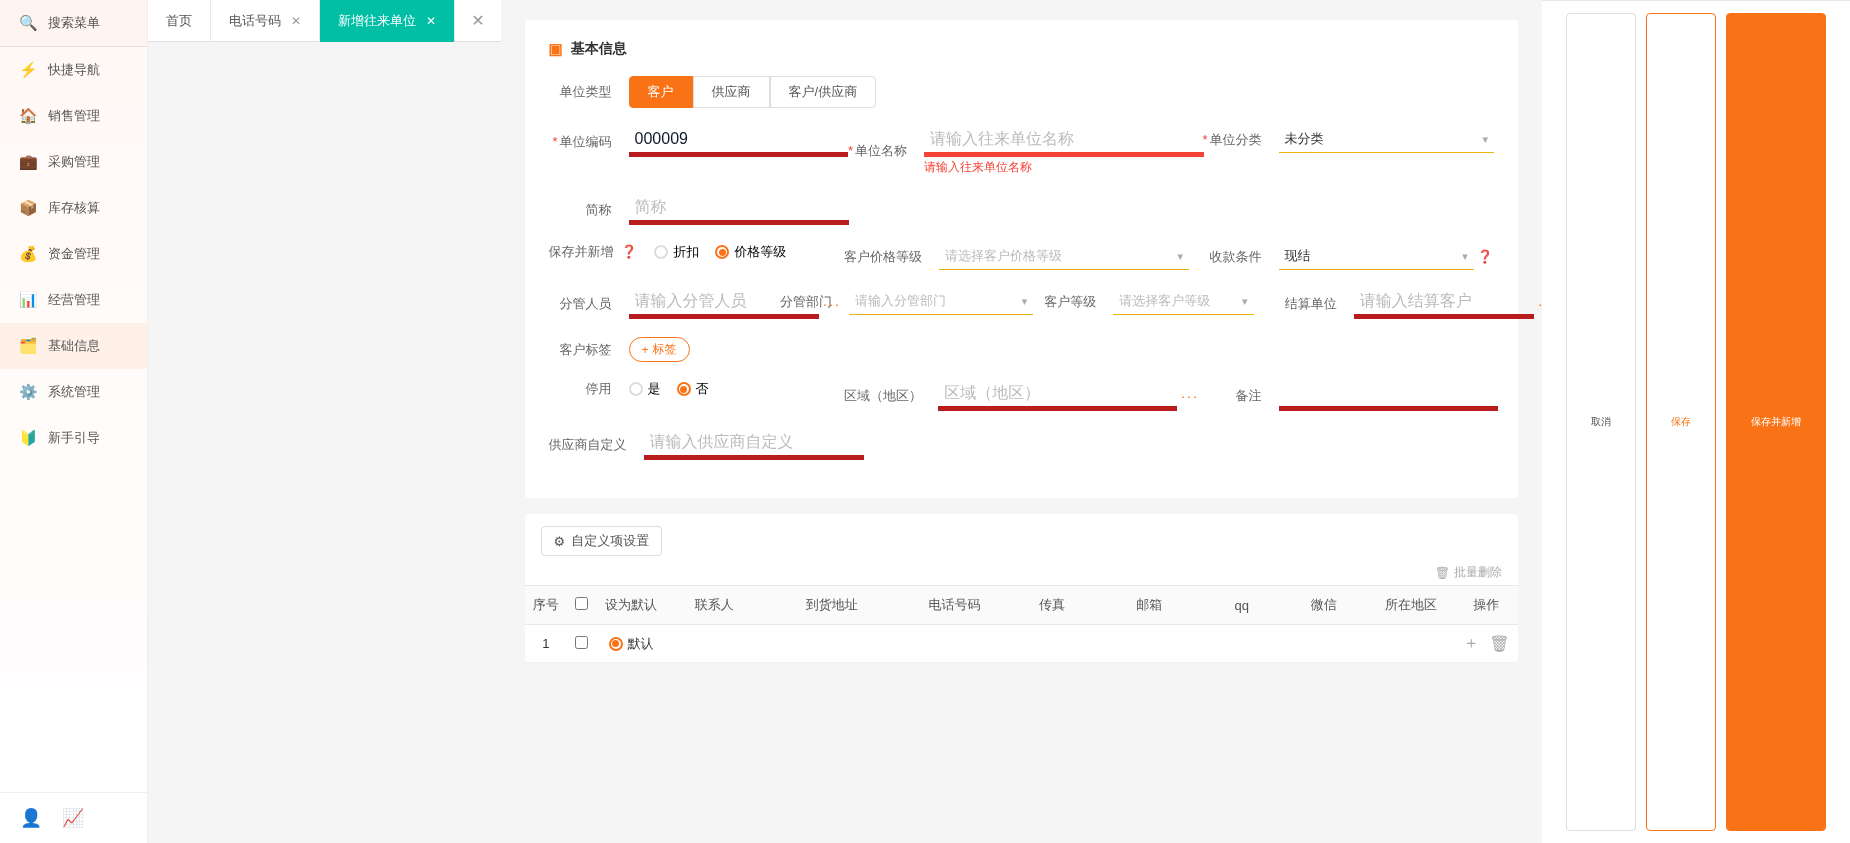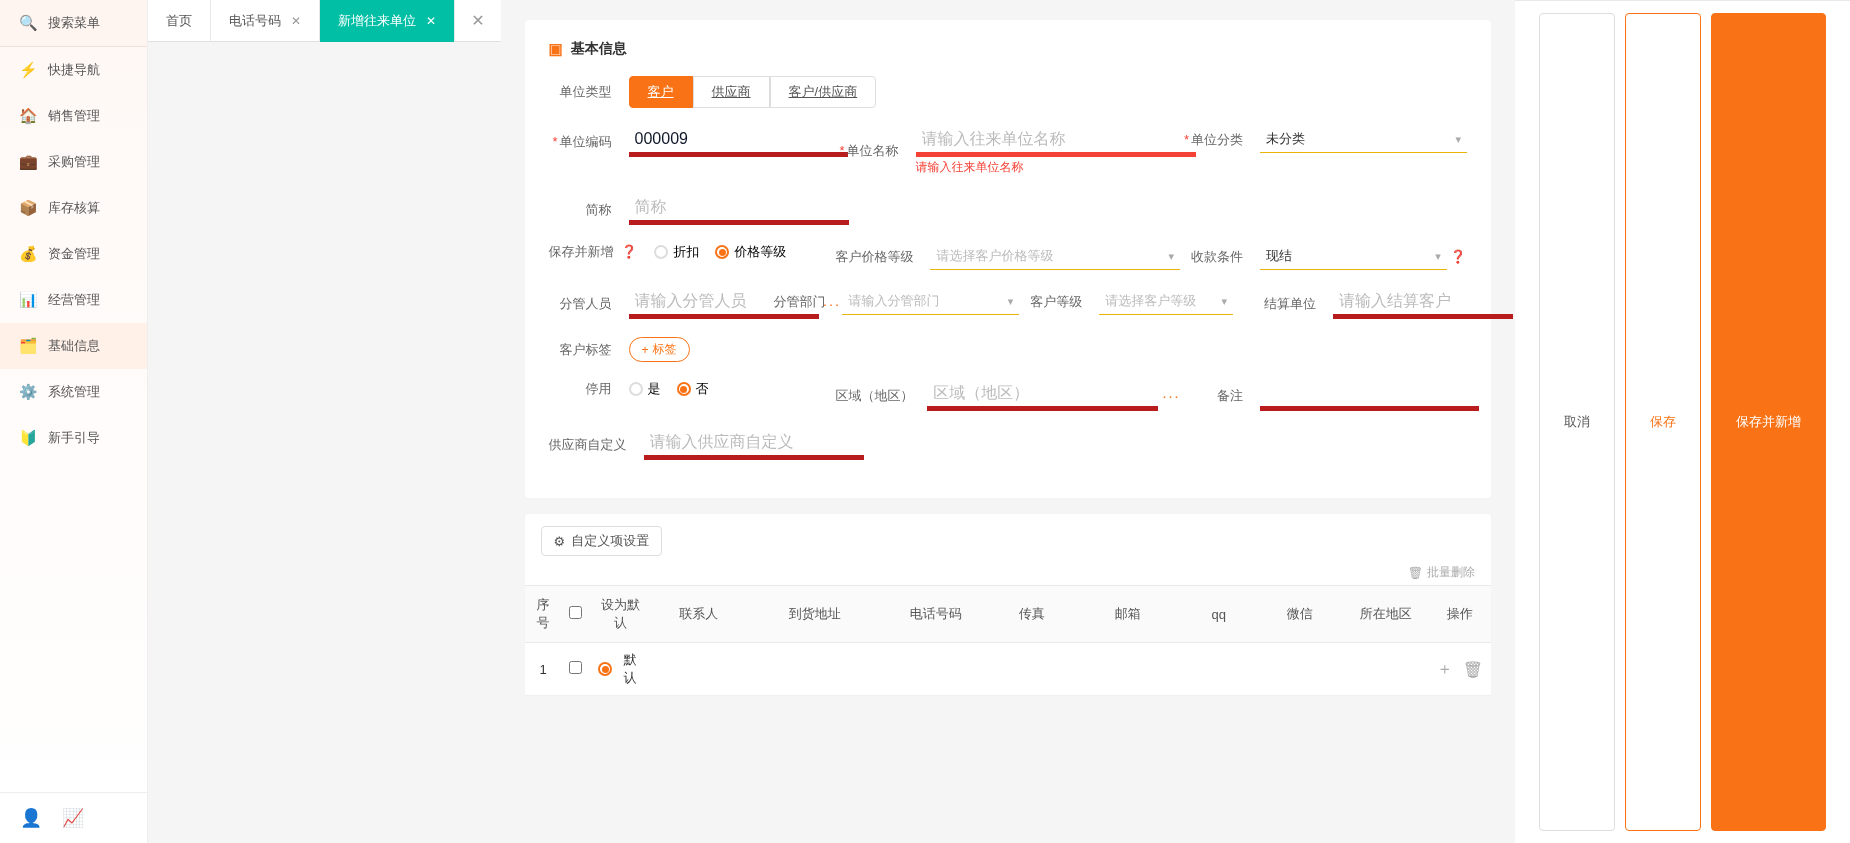--- a/index.html
+++ b/index.html
@@ -103,21 +103,20 @@
 
     
     .unit-type-group { display: flex; gap: 0; }
     .unit-type-btn {
       padding: 6px 18px;
       border: 1px solid #ddd;
       cursor: pointer;
       font-size: 13px;
       background: #fff;
       color: #555;
-      text-decoration: underline;
     }
     .unit-type-btn:first-child { border-radius: 4px 0 0 4px; }
     .unit-type-btn:last-child { border-radius: 0 4px 4px 0; }
     .unit-type-btn.active { background: #f97316; color: #fff; border-color: #f97316; }
 
     
     .form-row {
       display: flex;
       align-items: flex-start;
       margin-bottom: 18px;
@@ -249,21 +248,21 @@
       border-top: 1px solid #e8e8e8;
       padding: 12px 24px;
       display: flex;
       justify-content: flex-end;
       gap: 10px;
       flex-shrink: 0;
     }
     .btn {
       padding: 16px 24px;
       border-radius: 4px;
-      font-size: 13px;
+      font-size: 10px;
       cursor: pointer;
       border: 1px solid #ddd;
       background: #fff;
       color: #555;
     }
     .btn-primary {
       background: #f97316;
       color: #fff;
       border-color: #f97316;
     }

